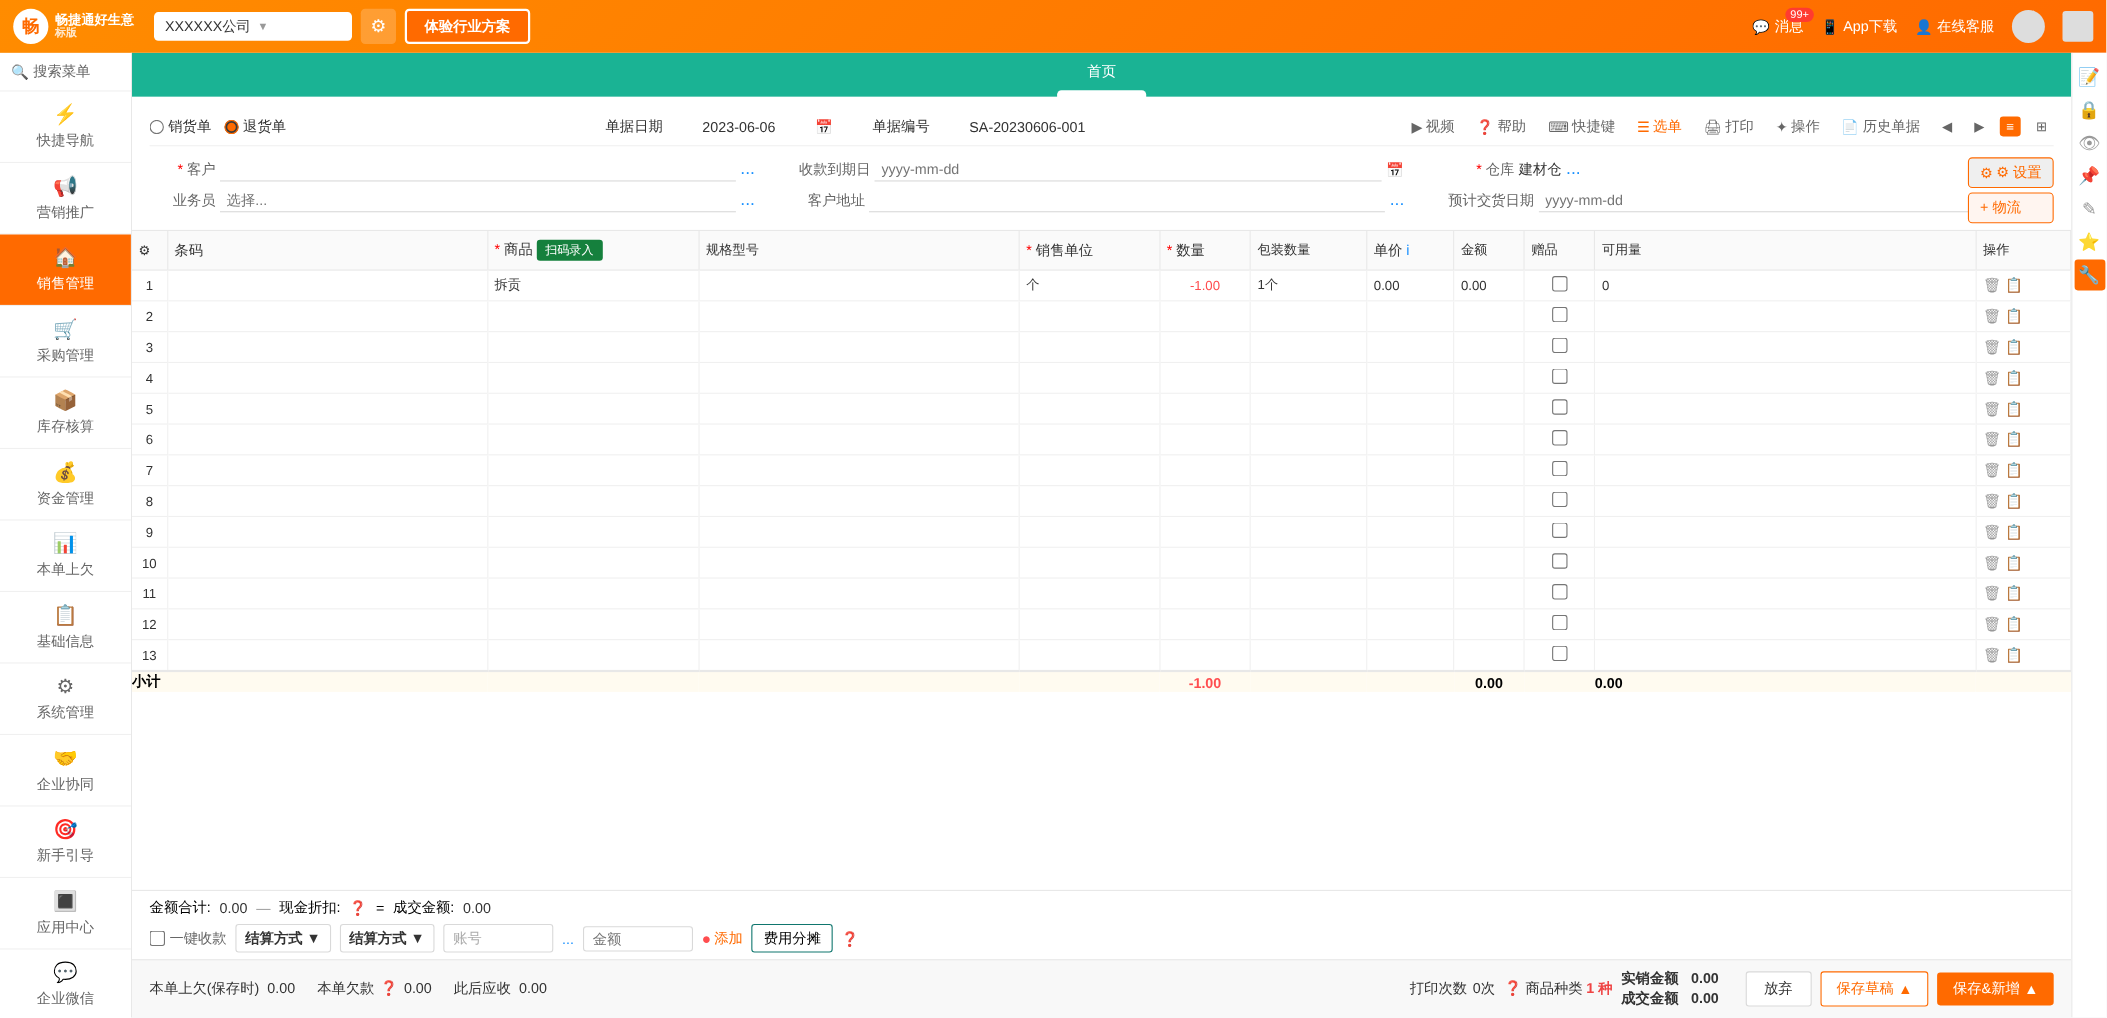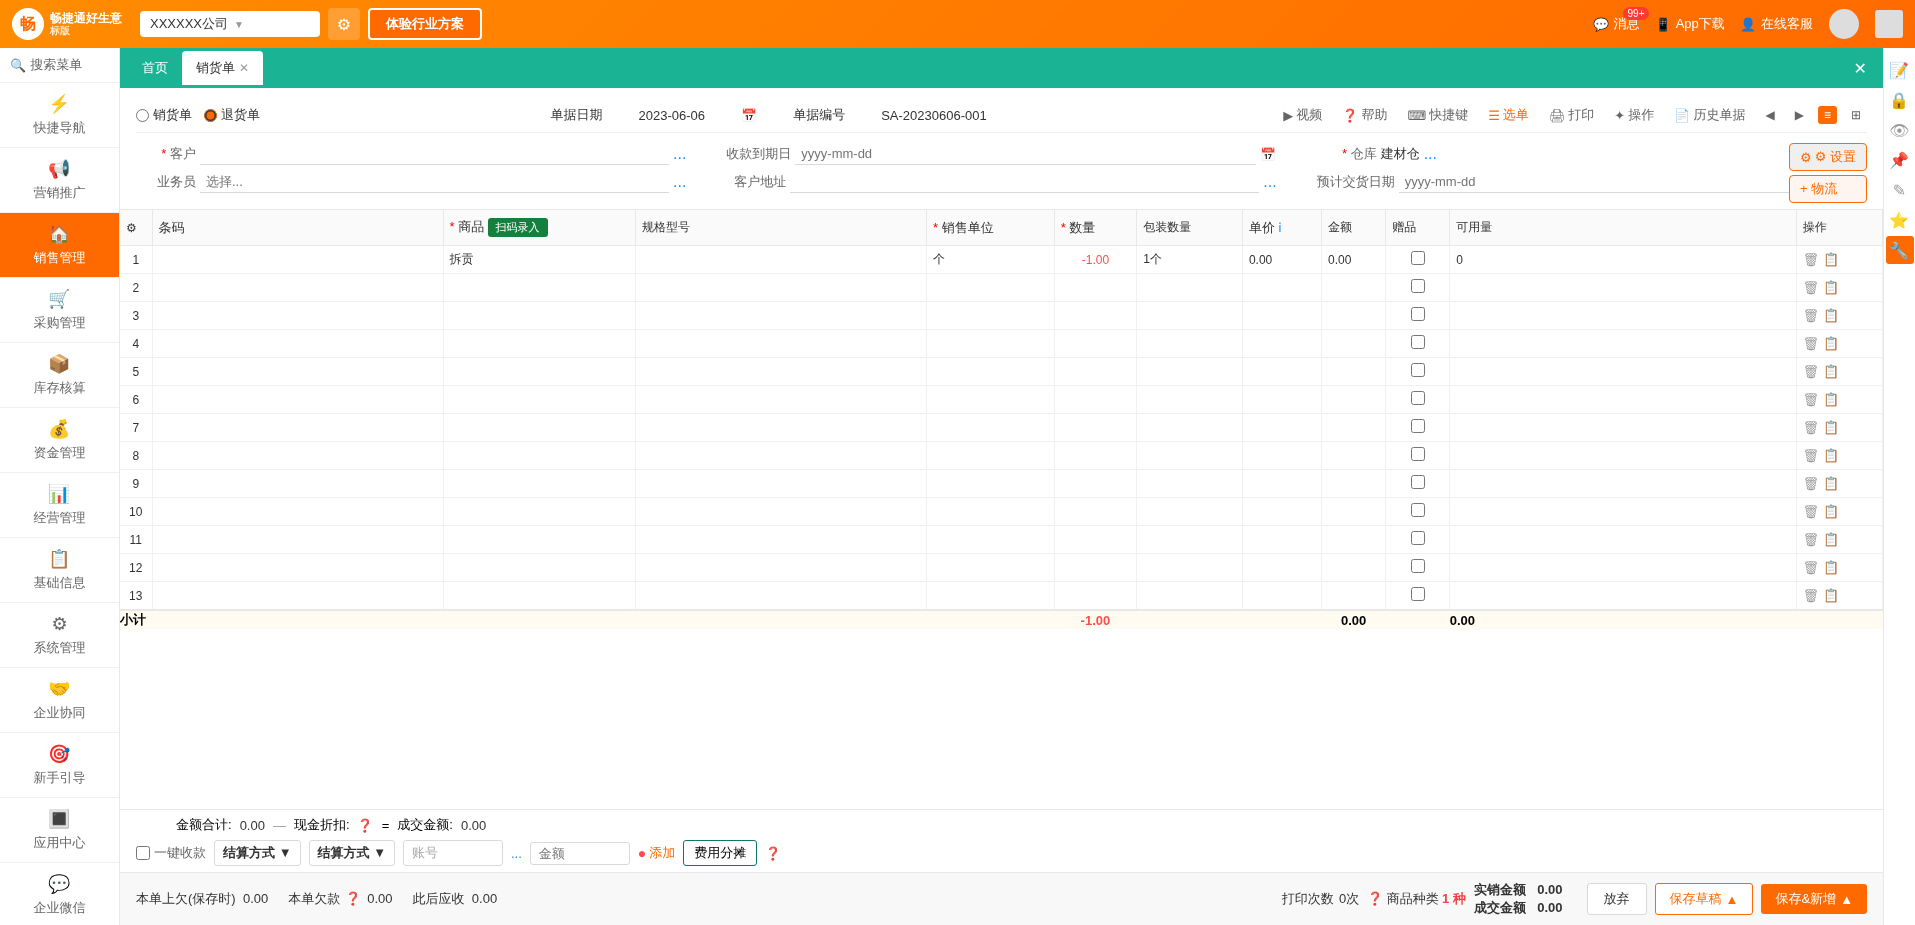--- a/index.html
+++ b/index.html
@@ -142,20 +142,21 @@
       overflow: hidden;
     }
 
     
     .tab-bar {
       background: #1ab394;
       display: flex;
       align-items: center;
       padding: 0 8px;
       height: 40px;
+      flex-direction: column;
     }
     .tab {
       padding: 8px 14px;
       color: white;
       cursor: pointer;
       font-size: 13px;
       display: flex;
       align-items: center;
       gap: 4px;
     }
@@ -296,21 +297,20 @@
     .bottom-area {
       background: white;
       border-top: 1px solid #e8e8e8;
       padding: 6px 16px;
     }
     .bottom-row1 {
       display: flex;
       align-items: center;
       gap: 12px;
       margin-bottom: 6px;
-      margin-left: 40px;
     }
     .amount-info { display: flex; align-items: center; gap: 8px; font-size: 13px; }
     .amount-dash { color: #999; }
     .bottom-row2 {
       display: flex;
       align-items: center;
       gap: 8px;
     }
     .checkbox-label { display: flex; align-items: center; gap: 4px; color: #666; cursor: pointer; }
     .payment-select {
@@ -477,21 +477,21 @@
     <div class="sidebar-item">
       <span class="icon">📦</span>
       <span>库存核算</span>
     </div>
     <div class="sidebar-item">
       <span class="icon">💰</span>
       <span>资金管理</span>
     </div>
     <div class="sidebar-item">
       <span class="icon">📊</span>
-      <span>经营管理</span>
+      <span>本单上欠</span>
     </div>
     <div class="sidebar-item">
       <span class="icon">📋</span>
       <span>基础信息</span>
     </div>
     <div class="sidebar-item">
       <span class="icon">⚙</span>
       <span>系统管理</span>
     </div>
     <div class="sidebar-item">

